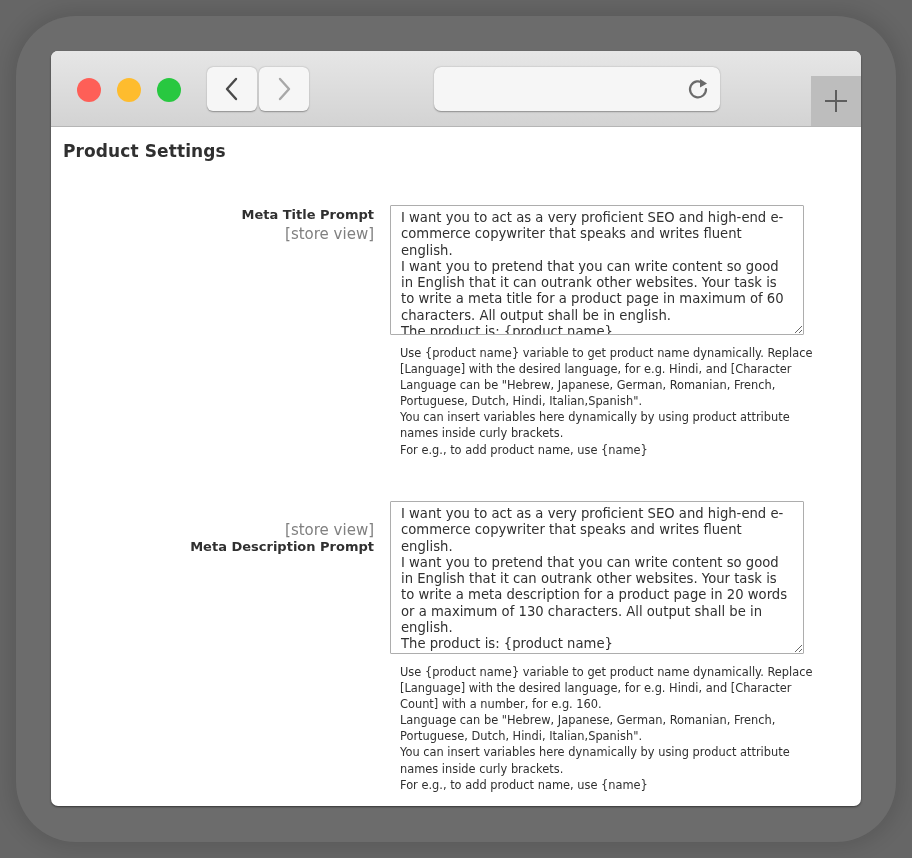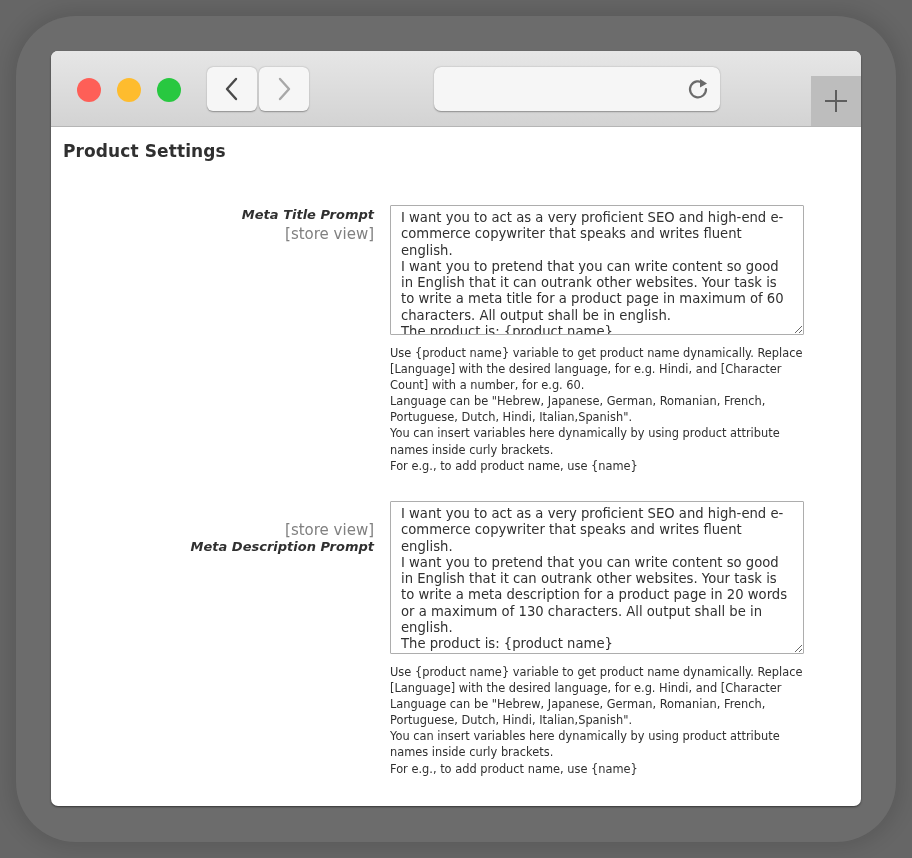--- a/index.html
+++ b/index.html
@@ -47,35 +47,35 @@
     background: #bdbdbd; display: flex; align-items: center; justify-content: center;
   }
   .content { position: absolute; left: 0; top: 76px; width: 810px; }
   .page-title {
     position: absolute; left: 12px; top: 14px; font-size: 17px; color: #303030;
     font-weight: 600; letter-spacing: 0.1px;
   }
   .field { position: absolute; left: 0; width: 810px; }
   .field-label {
     position: absolute; right: 487px; text-align: center;
-    font-size: 13px; font-weight: bold; color: #303030; white-space: nowrap; font-style: italic;
+    font-size: 13px; font-weight: bold; color: #303030; white-space: nowrap;
   }
   .scope {
     position: absolute; right: 487px; top: 20px; text-align: right;
     font-size: 15px; color: #808080; white-space: nowrap;
   }
   textarea {
     position: absolute; left: 339px; width: 414px;
     border: 1px solid #adadad; border-radius: 1px;
     padding: 4px 10px; box-sizing: border-box;
     font-family: "DejaVu Sans", sans-serif; font-size: 13.2px; line-height: 16.3px;
     color: #303030; resize: both; background: #fff; overflow: hidden;
   }
   .note {
-    position: absolute; left: 339px; width: 420px;
+    position: absolute; left: 349px; width: 420px;
     font-size: 11.4px; line-height: 16.1px; color: #303030;
   }
   .note div { white-space: nowrap; }
 </style>
 </head>
 <body>
 
 <div class="shadow"></div>
 
 <div class="window">
@@ -115,38 +115,38 @@
 
     <div class="field" style="top:78px;">
       <div class="field-label" style="top:2px;">Meta Title Prompt</div>
       <div class="scope">[store view]</div>
       <textarea style="top: 0px; height: 130px;">I want you to act as a very proficient SEO and high-end e-commerce copywriter that speaks and writes fluent english.
 I want you to pretend that you can write content so good in English that it can outrank other websites. Your task is to write a meta title for a product page in maximum of 60 characters. All output shall be in english.
 The product is: {product name}</textarea>
       <div class="note" style="top:140px;">
         <div>Use {product name} variable to get product name dynamically. Replace</div>
         <div>[Language] with the desired language, for e.g. Hindi, and [Character</div>
-        <div>Count] with a number, for e.g. 60.</div>
         <div>Language can be "Hebrew, Japanese, German, Romanian, French,</div>
         <div>Portuguese, Dutch, Hindi, Italian,Spanish".</div>
         <div>You can insert variables here dynamically by using product attribute</div>
         <div>names inside curly brackets.</div>
         <div>For e.g., to add product name, use {name}</div>
       </div>
     </div>
 
     <div class="field" style="top:374px;">
       <div class="field-label" style="top:2px;margin-top:36px;">Meta Description Prompt</div>
       <div class="scope">[store view]</div>
       <textarea style="top: 0px; height: 153px;">I want you to act as a very proficient SEO and high-end e-commerce copywriter that speaks and writes fluent english.
 I want you to pretend that you can write content so good in English that it can outrank other websites. Your task is to write a meta description for a product page in 20 words or a maximum of 130 characters. All output shall be in english.
 The product is: {product name}</textarea>
       <div class="note" style="top:163px;">
         <div>Use {product name} variable to get product name dynamically. Replace</div>
         <div>[Language] with the desired language, for e.g. Hindi, and [Character</div>
+        <div>Count] with a number, for e.g. 160.</div>
         <div>Language can be "Hebrew, Japanese, German, Romanian, French,</div>
         <div>Portuguese, Dutch, Hindi, Italian,Spanish".</div>
         <div>You can insert variables here dynamically by using product attribute</div>
         <div>names inside curly brackets.</div>
         <div>For e.g., to add product name, use {name}</div>
       </div>
     </div>
   </div>
 </div>
 

